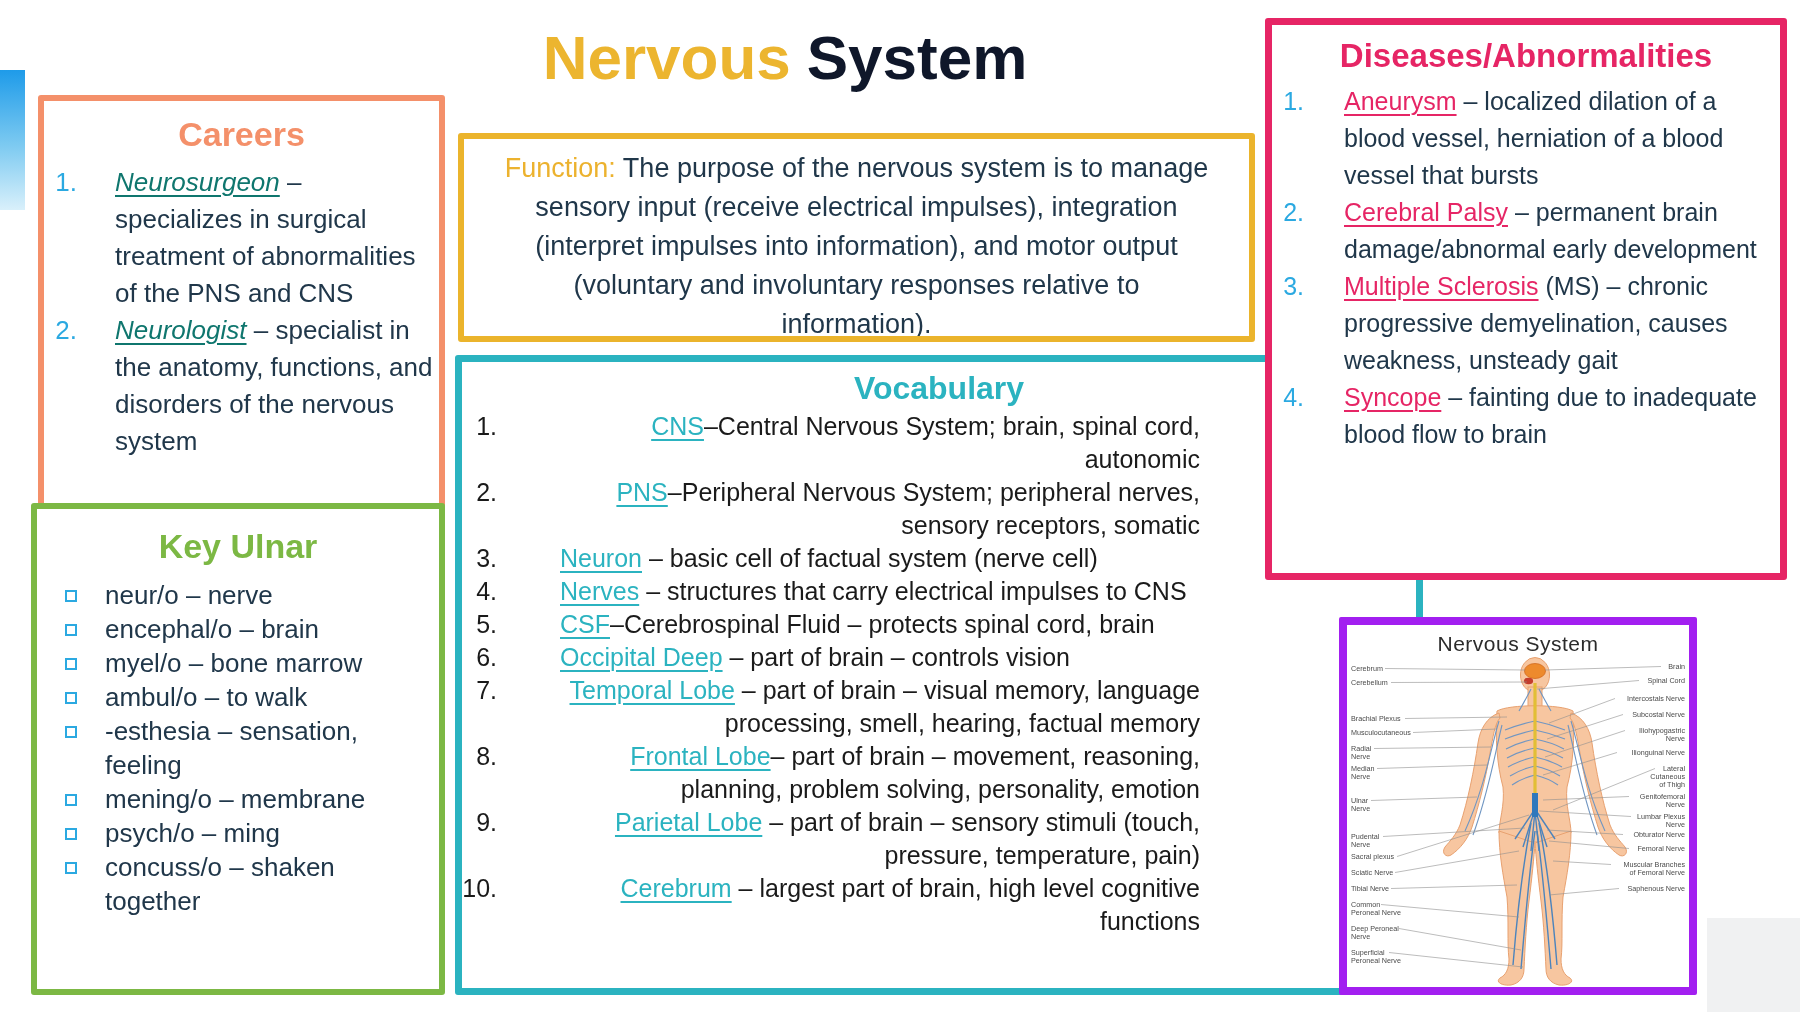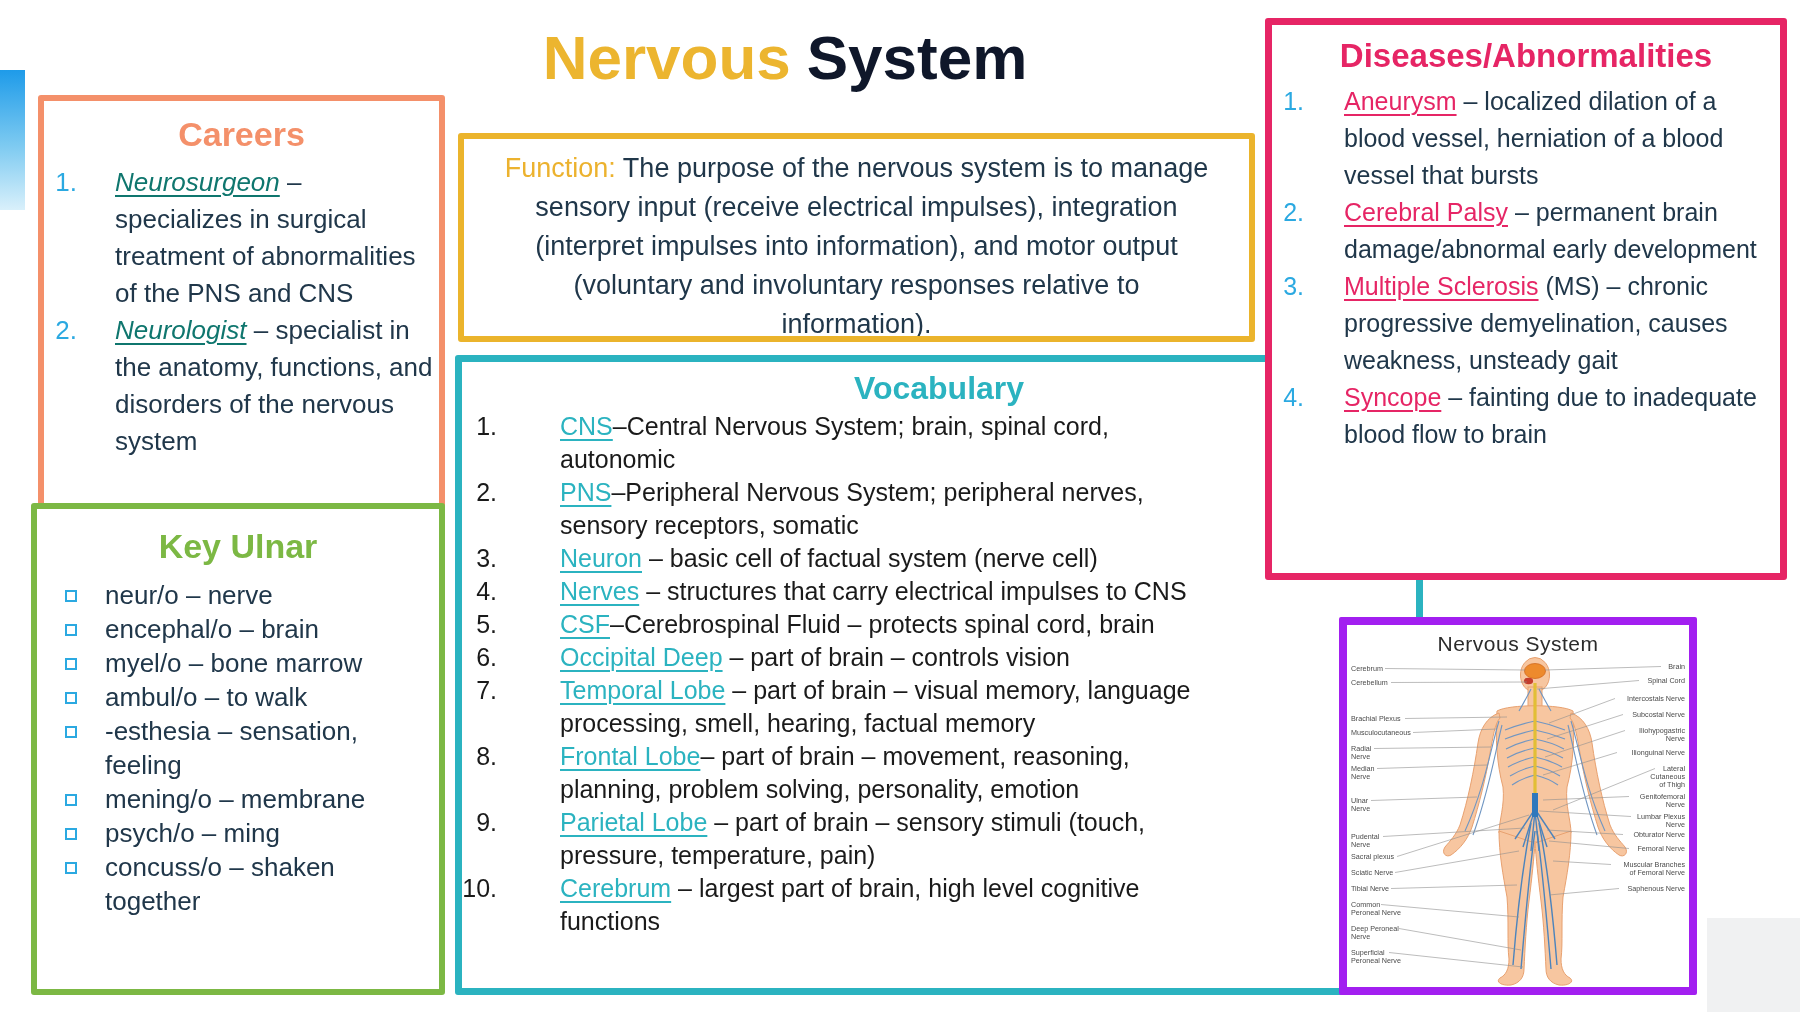--- a/index.html
+++ b/index.html
@@ -44,21 +44,21 @@
   ol.tlist,ul.blist{list-style:none;margin:0;padding:0;}
   .tlist li,.blist li{display:flex;align-items:flex-start;}
   .tlist .num{box-sizing:border-box;text-align:right;}
   .careers .tlist{font-size:26px;line-height:37px;color:#20374A;}
   .careers .num{flex:0 0 71px;padding-right:38px;color:#2BA9E1;}
   .careers .ibody{flex:1;padding-right:6px;}
   .careers a.term{color:#0f766e;font-style:italic;}
 
   .vocab .tlist{font-size:25px;line-height:33px;color:#1A1A1A;}
   .vocab .num{flex:0 0 98px;padding-right:63px;color:#1A1A1A;}
-  .vocab .ibody{flex:0 1 auto;max-width:640px;}
+  .vocab .ibody{flex:0 1 auto;max-width:640px;text-align:right;}
   .vocab a.term{color:#2BB3C0;}
 
   .diseases .tlist{font-size:25px;line-height:37px;color:#20374A;}
   .diseases .num{flex:0 0 72px;padding-right:40px;color:#2BA9E1;}
   .diseases .ibody{flex:1;padding-right:12px;}
   .diseases a.term{color:#E62565;}
 
   a.term{text-decoration:underline;text-underline-offset:4px;text-decoration-thickness:2px;cursor:pointer;}
 
   

